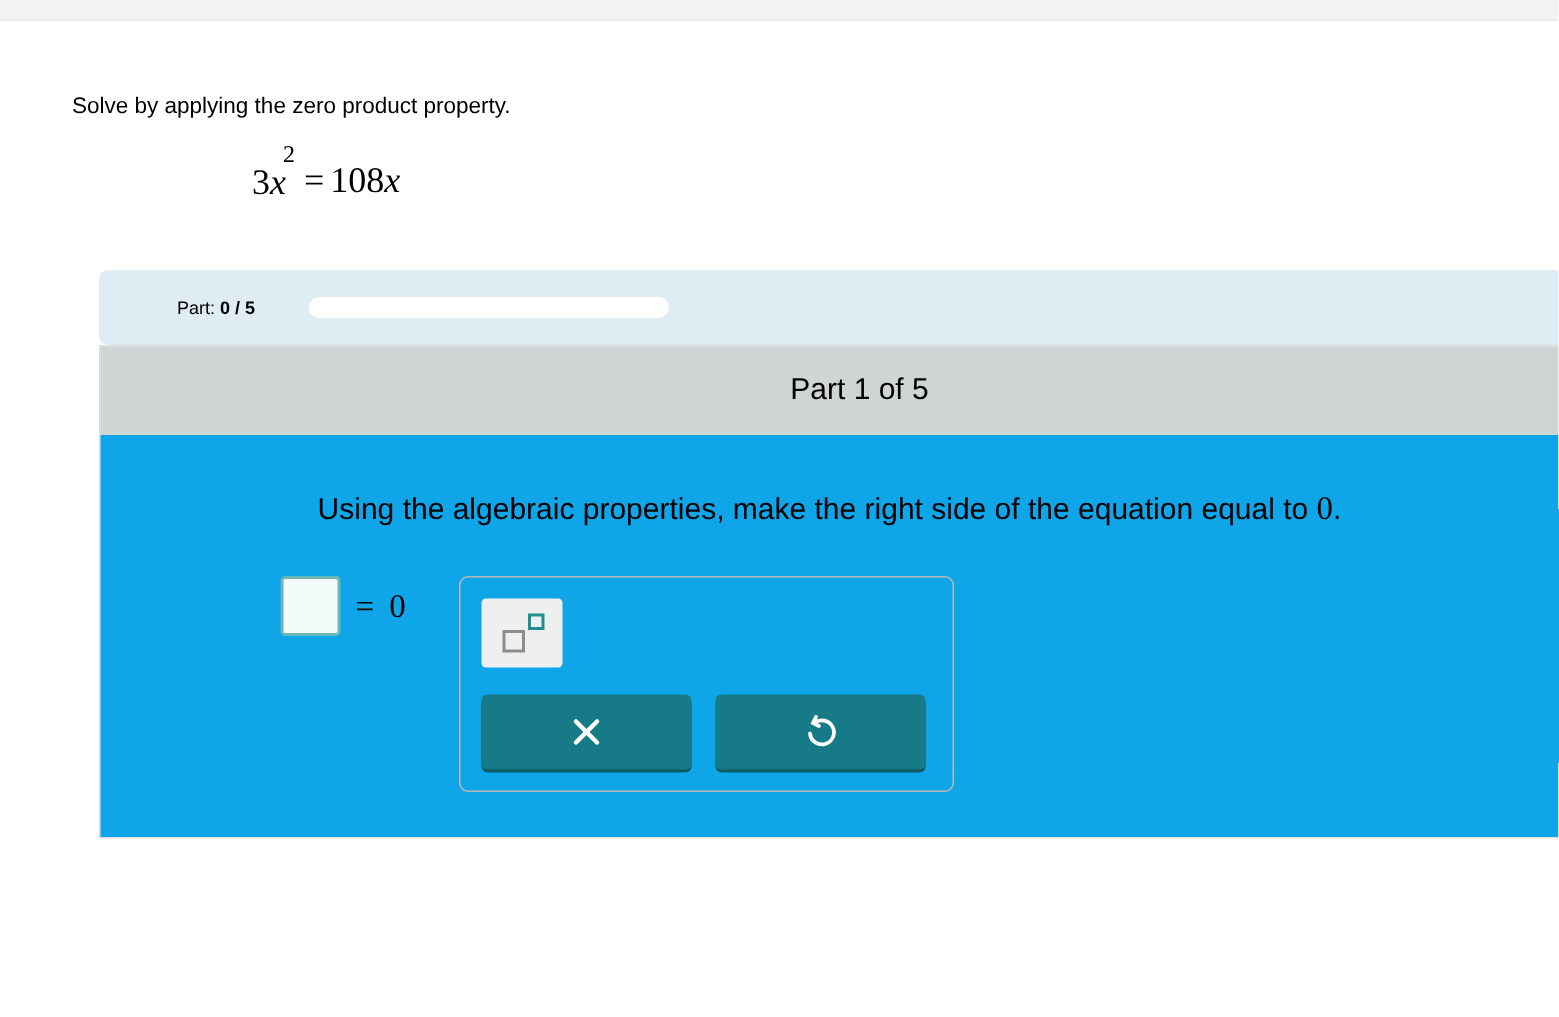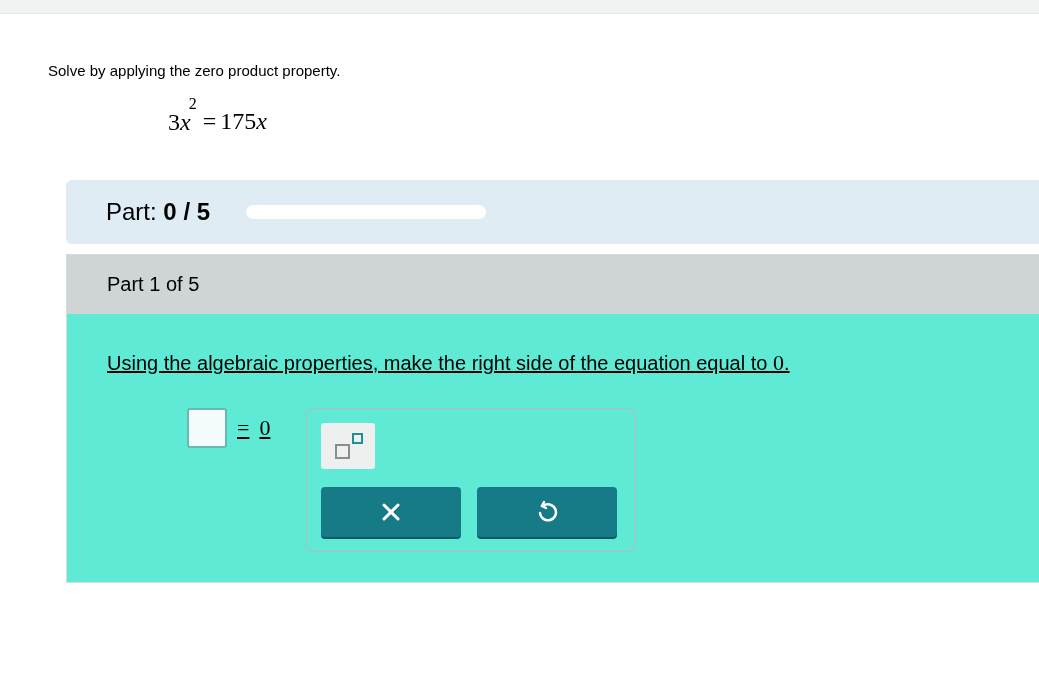--- a/index.html
+++ b/index.html
@@ -42,43 +42,42 @@
     }
     .progress-row {
       background: #e0ecf3;
       border-radius: 6px 0 0 6px;
       padding: 18px 0 18px 40px;
       display: flex;
       align-items: center;
       gap: 36px;
       margin-left: 18px;
     }
-    .progress-label { font-size: 24px; }
+    .progress-label { font-size: 12px; margin-left: 12px; }
     .progress-label b { font-weight: bold; }
     .progress-bar {
       width: 240px;
       height: 14px;
       background: #fff;
       border-radius: 7px;
     }
     .part-card {
       margin-left: 18px;
-      margin-top: 10px;
       border: 1px solid #d9dbdc;
       border-right: none;
+      text-align: center;
     }
     .part-header {
       background: #cfd4d4;
       padding: 18px 0 18px 40px;
       font-size: 20px;
     }
     .part-body {
       padding: 36px 40px 30px 40px;
-      background: #5eead4;
-      text-decoration: underline;
+      background: #0ea5e9;
     }
     .part-instruction {
       font-size: 20px;
       margin-bottom: 32px;
       font-family: Verdana, Geneva, sans-serif;
     }
     .part-instruction .zero {
       font-family: "Times New Roman", Times, serif;
       font-size: 22px;
     }
@@ -165,21 +164,21 @@
 <div class="content">
 
   <div class="instruction">Solve by applying the zero product property.</div>
 
   <div class="equation">
     <span>
       <span class="num">3</span><span>x</span><span class="sup-wrap"><sup>2</sup></span>
     </span>
     <span class="eq">=</span>
     <span>
-      <span class="num">175</span><span>x</span>
+      <span class="num">108</span><span>x</span>
     </span>
   </div>
 
   <div class="progress-row">
     <div class="progress-label">
       <span>Part: </span><b>0 / 5</b>
     </div>
     <div class="progress-bar"></div>
   </div>
 

